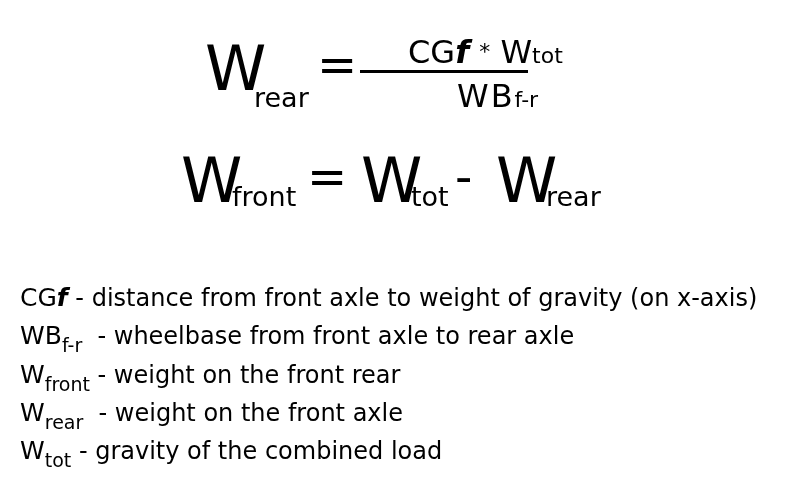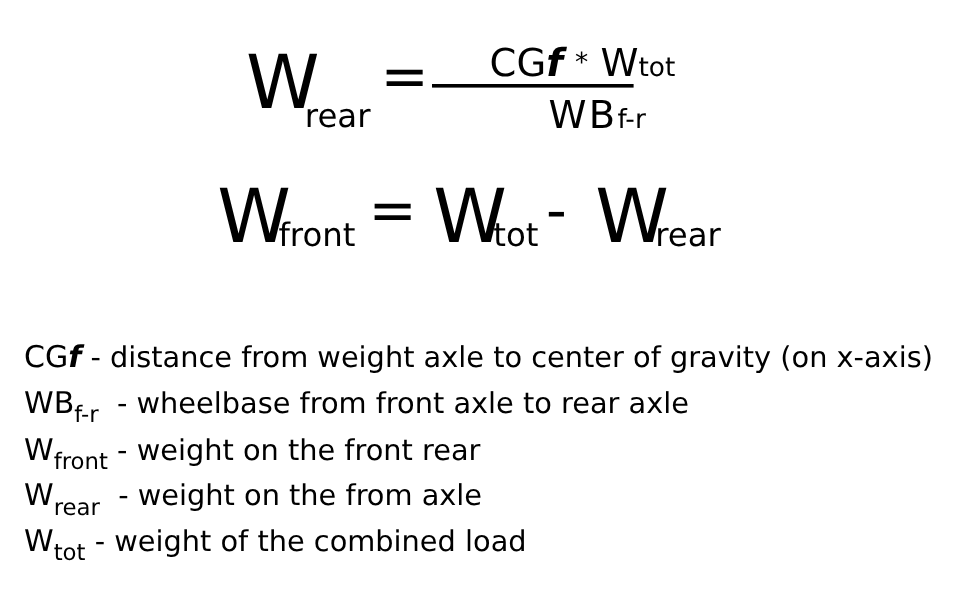--- a/index.html
+++ b/index.html
@@ -42,27 +42,27 @@
   <span class="abs eq" style="left:307px; top:152px;">=</span>
   <span class="abs bigW" style="left:361px; top:150px;">W</span>
   <span class="abs sub-big" style="left:411px; top:183px;">tot</span>
   <span class="abs eq" style="left:455px; top:152px;">-</span>
   <span class="abs bigW" style="left:496px; top:150px;">W</span>
   <span class="abs sub-big" style="left:546px; top:183px;">rear</span>
 </div>
 
 <div>
   <div class="legend-line" style="top:285px;">
-    <span class="sym">CG</span><span class="sym it">f</span><span> - distance from weight axle to center of gravity (on x-axis)</span>
+    <span class="sym">CG</span><span class="sym it">f</span><span> - distance from front axle to weight of gravity (on x-axis)</span>
   </div>
   <div class="legend-line" style="top:323px;">
     <span class="sym">WB</span><span class="sub">f-r</span><span style="white-space:pre;">  - wheelbase from front axle to rear axle</span>
   </div>
   <div class="legend-line" style="top:362px;">
     <span class="sym">W</span><span class="sub">front</span><span> - weight on the front rear</span>
   </div>
   <div class="legend-line" style="top:400px;">
-    <span class="sym">W</span><span class="sub">rear</span><span style="white-space:pre;">  - weight on the from axle</span>
+    <span class="sym">W</span><span class="sub">rear</span><span style="white-space:pre;">  - weight on the front axle</span>
   </div>
   <div class="legend-line" style="top:438px;">
-    <span class="sym">W</span><span class="sub">tot</span><span> - weight of the combined load</span>
+    <span class="sym">W</span><span class="sub">tot</span><span> - gravity of the combined load</span>
   </div>
 </div>
 
 </body></html>

